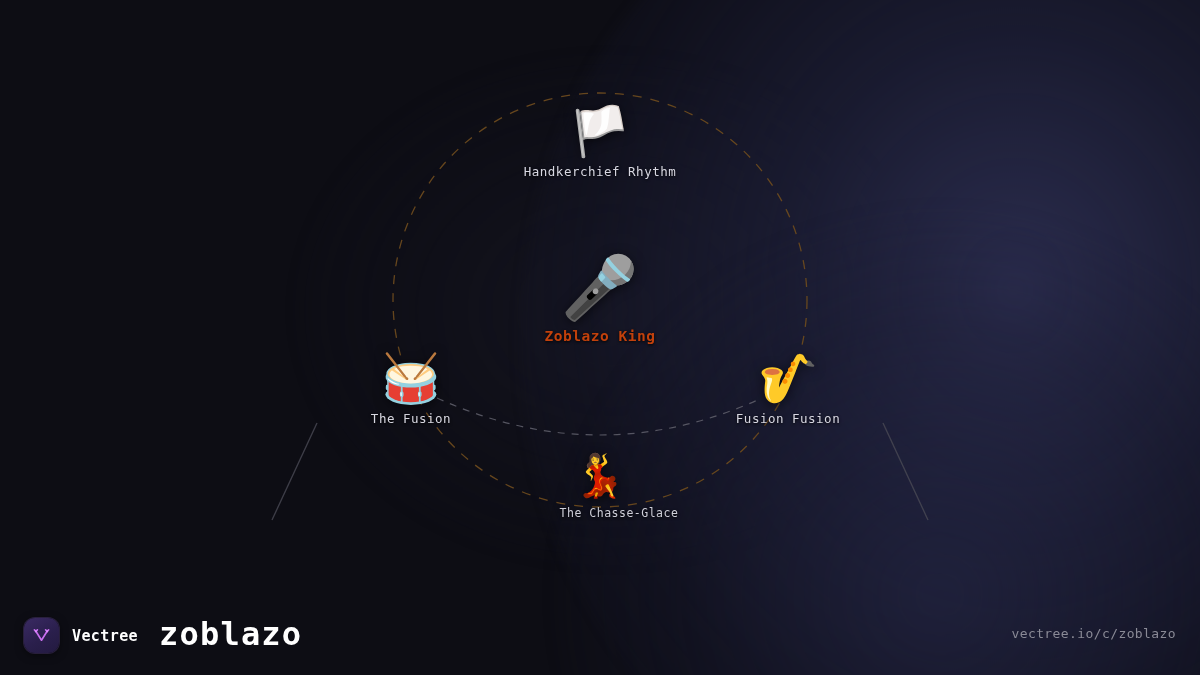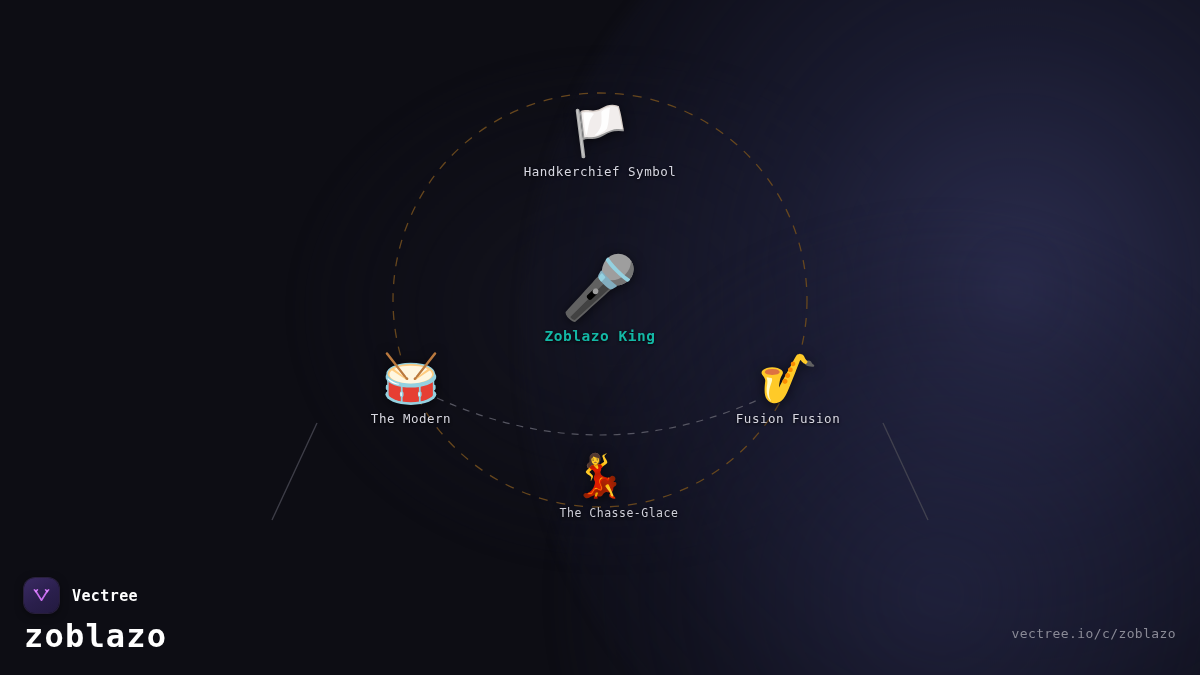--- a/index.html
+++ b/index.html
@@ -78,35 +78,35 @@
   }
   .node .label {
     margin-top:9px;
     white-space:nowrap;
     color:#e6e6ee;
     letter-spacing:0.5px;
     text-shadow:0 1px 3px rgba(0,0,0,0.9);
   }
 
   .node.center .emoji { font-size:62px; }
-  .node.center .label { font-size:14.5px; font-weight:700; color:#14b8a6; }
+  .node.center .label { font-size:14.5px; font-weight:700; color:#c2410c; }
 
   .node.satellite .emoji { font-size:48px; }
   .node.satellite .label { font-size:12.5px; font-weight:400; color:#d8d8e2; }
 
   .node.small .emoji { font-size:42px; }
   .node.small .label { font-size:11.5px; font-weight:400; color:#cfcfd9;margin-left:38px; }
 
   
   #brand {
     position:absolute;
     left:24px; bottom:22px;
     display:flex;
-    flex-direction:column;
-    gap:7px;
+    flex-direction:row;
+    gap:21px;
   }
   #brand-row {
     display:flex;
     align-items:center;
     gap:13px;
   }
   #logo-mark {
     width:35px; height:35px;
     border-radius:11px;
     background:linear-gradient(150deg,#3a2a63 0%,#2a1f4c 55%,#231a40 100%);
@@ -155,26 +155,26 @@
     <line x1="928" y1="520" x2="883" y2="423" stroke="#4a4a55" stroke-width="1.35" opacity="0.8"></line>
   </svg>
 
   <div class="node center" id="node-center" style="left: 600px; top: 300px;">
     <span class="emoji">🎤</span>
     <span class="label">Zoblazo King</span>
   </div>
 
   <div class="node satellite" id="node-0" style="left: 600px; top: 143px;">
     <span class="emoji">🏳️</span>
-    <span class="label">Handkerchief Symbol</span>
+    <span class="label">Handkerchief Rhythm</span>
   </div>
 
   <div class="node satellite" id="node-1" style="left: 411px; top: 390px;">
     <span class="emoji">🥁</span>
-    <span class="label">The Modern</span>
+    <span class="label">The Fusion</span>
   </div>
 
   <div class="node satellite" id="node-2" style="left: 788px; top: 390px;">
     <span class="emoji">🎷</span>
     <span class="label">Fusion Fusion</span>
   </div>
 
   <div class="node small" id="node-3" style="left: 600px; top: 487px;">
     <span class="emoji">💃</span>
     <span class="label">The Chasse-Glace</span>

